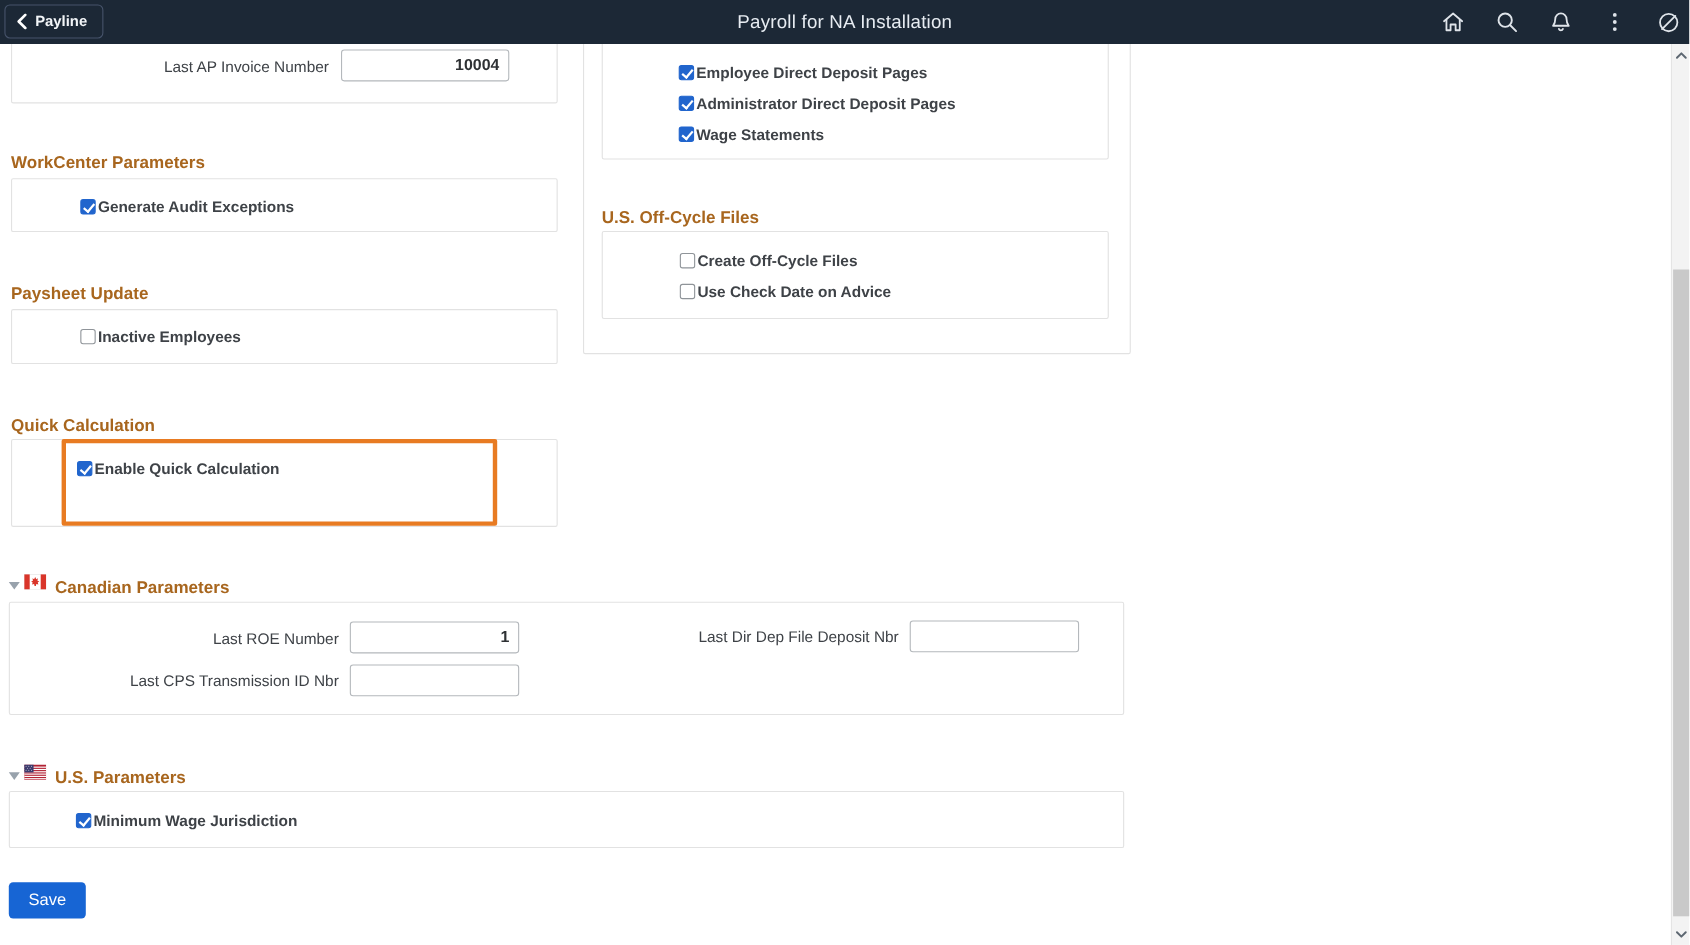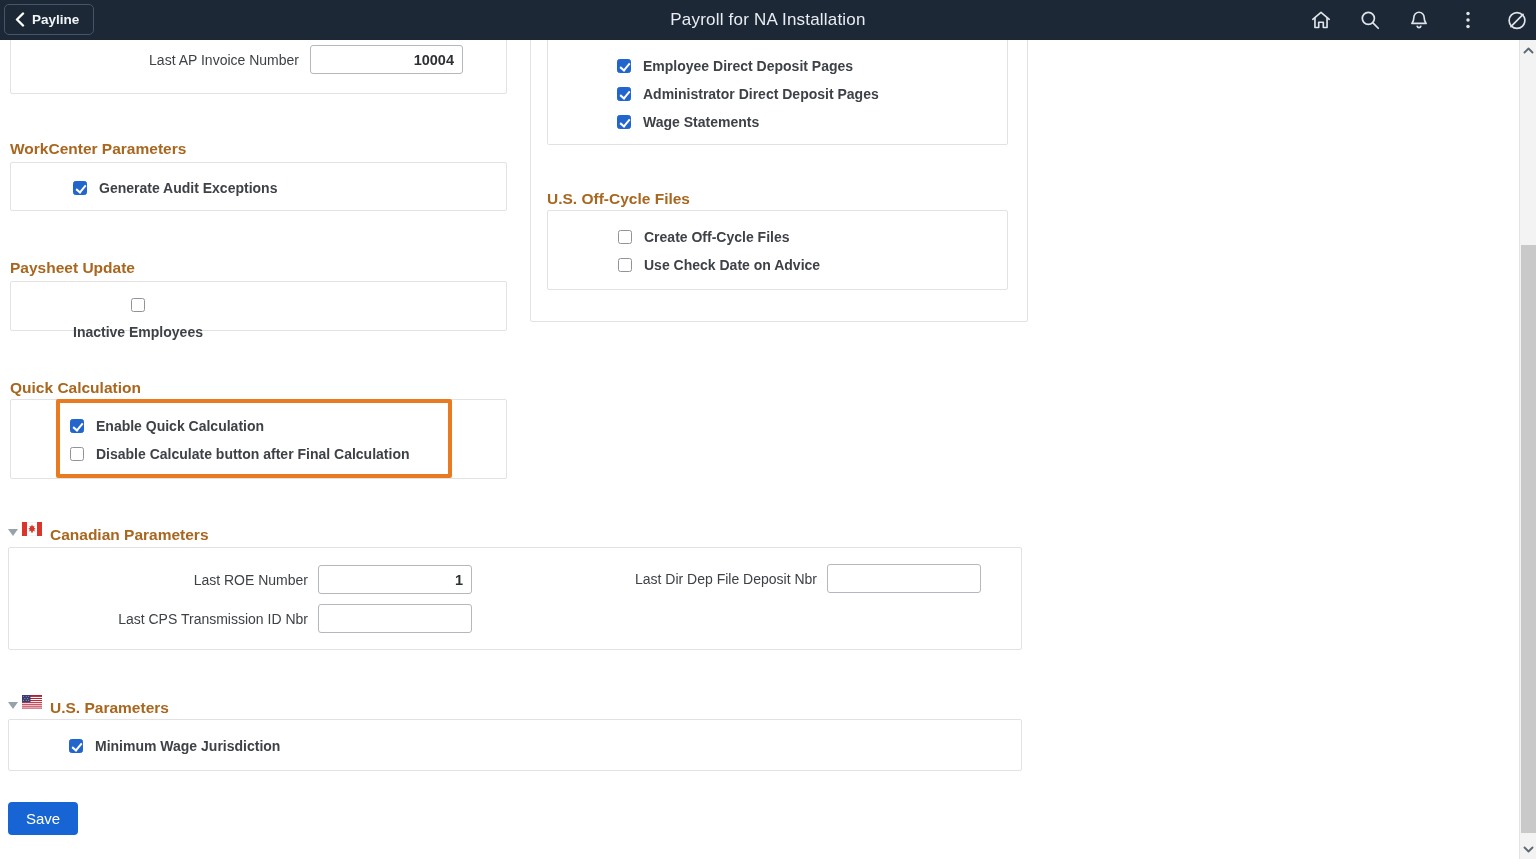--- a/index.html
+++ b/index.html
@@ -26,21 +26,21 @@
   .topbar-icons {
     position:absolute; right:8px; top:0; height:40px;
     display:flex; align-items:center; gap:27px; z-index:11;
   }
   .tb-icon { width:22px; height:22px; display:flex; align-items:center; justify-content:center; cursor:pointer; }
   .tb-icon svg { display:block; }
   
   .gbox { position:absolute; background:#fff; border:1px solid #e2e2e2; border-radius:2px; z-index:1; }
   .heading { position:absolute; color:#a8661e; font-size:15.5px; font-weight:700; z-index:1; }
   
-  .cb-row { position:absolute; display:flex; align-items:center; gap:12px; height:16px; z-index:3; }
+  .cb-row { position:absolute; display:flex; align-items:center; gap:2px; height:16px; z-index:3; }
   .cb {
     position:relative; width:14px; height:14px; flex:0 0 14px;
     border:1.5px solid #8f9499; border-radius:2.5px; background:#fff; cursor:pointer;
   }
   .cb.checked { background:#2165cd; border-color:#2165cd; }
   .cb.checked::after {
     content:""; position:absolute; left:3.5px; top:0.5px; width:4px; height:8px;
     border:solid #fff; border-width:0 2px 2px 0; transform:rotate(40deg);
   }
   .cb-label { font-size:14px; font-weight:700; color:#3e4247; white-space:nowrap; }
@@ -136,35 +136,31 @@
 
   <div class="heading" style="left:10px; top:140px;">WorkCenter Parameters</div>
   <div class="gbox" style="left:10px; top:162px; width:497px; height:49px;"></div>
   <div class="cb-row" style="left:73px; top:180px;">
     <span class="cb checked"></span>
     <span class="cb-label">Generate Audit Exceptions</span>
   </div>
 
   <div class="heading" style="left:10px; top:259px;">Paysheet Update</div>
   <div class="gbox" style="left:10px; top:281px; width:497px; height:50px;"></div>
-  <div class="cb-row" style="left:73px; top:298px;flex-direction:column;">
+  <div class="cb-row" style="left:73px; top:298px;">
     <span class="cb"></span>
     <span class="cb-label">Inactive Employees</span>
   </div>
 
   <div class="heading" style="left:10px; top:379px;">Quick Calculation</div>
   <div class="gbox" style="left:10px; top:399px; width:497px; height:80px;"></div>
   <div class="highlight-rect" style="left:56px; top:399px; width:396px; height:79px;"></div>
   <div class="cb-row" style="left:70px; top:418px;text-align:center;">
     <span class="cb checked"></span>
     <span class="cb-label">Enable Quick Calculation</span>
-  </div>
-  <div class="cb-row" style="left:70px; top:446px;">
-    <span class="cb"></span>
-    <span class="cb-label">Disable Calculate button after Final Calculation</span>
   </div>
 
   <div class="gbox" style="left:530px; top:16px; width:498px; height:306px;"></div>
   <div class="gbox" style="left:547px; top:24px; width:461px; height:121px;"></div>
   <div class="cb-row" style="left:617px; top:58px;">
     <span class="cb checked"></span>
     <span class="cb-label">Employee Direct Deposit Pages</span>
   </div>
   <div class="cb-row" style="left:617px; top:86px;">
     <span class="cb checked"></span>

